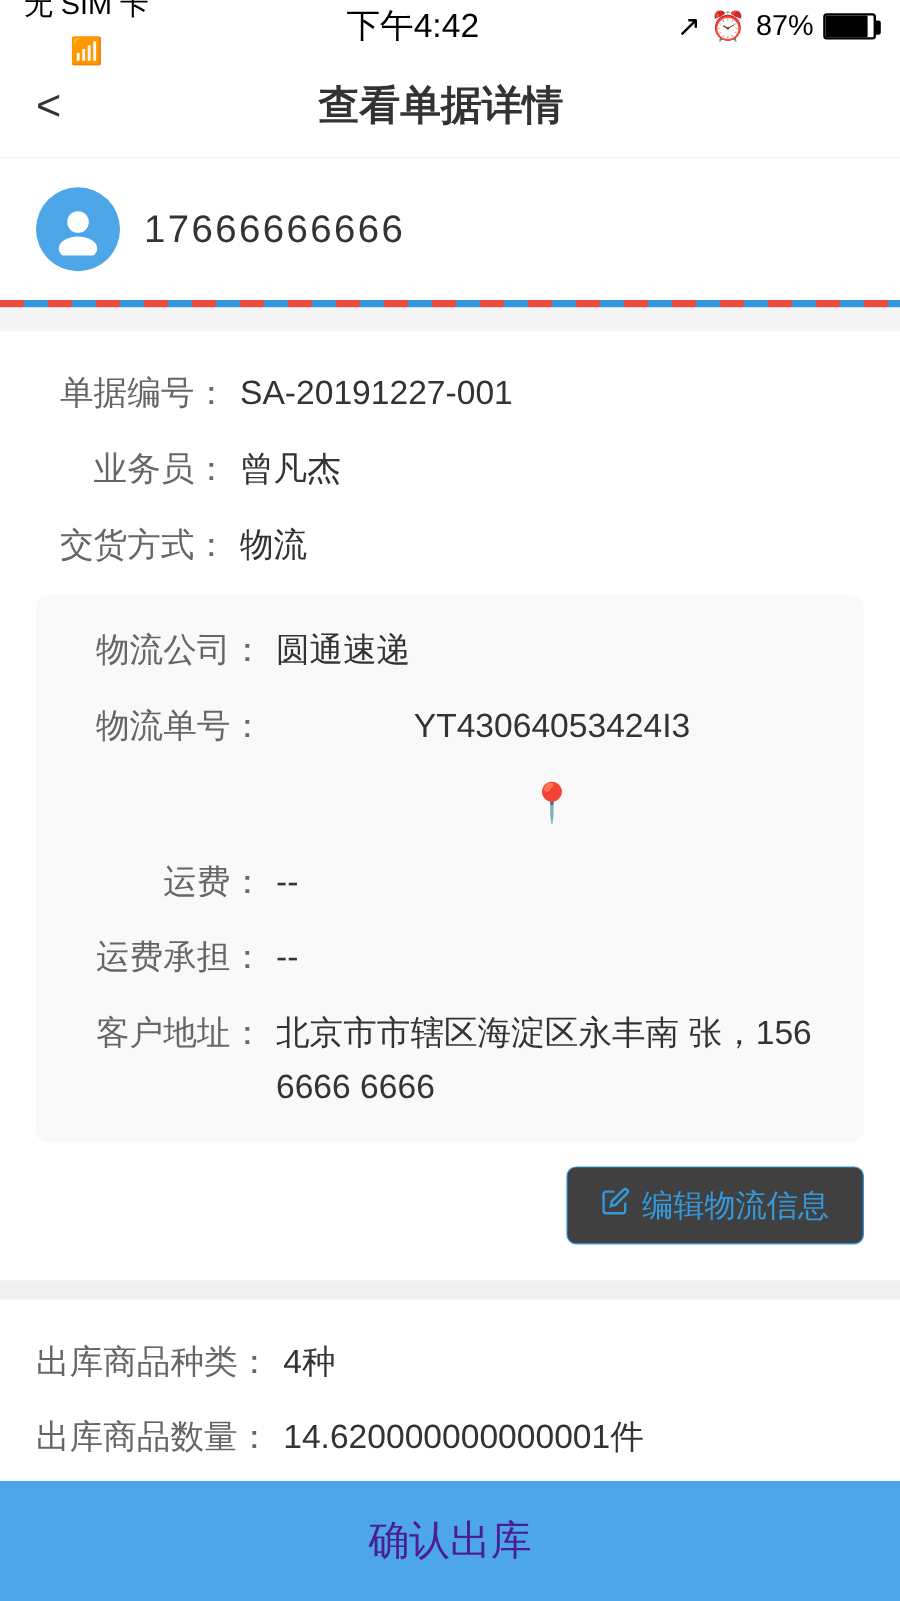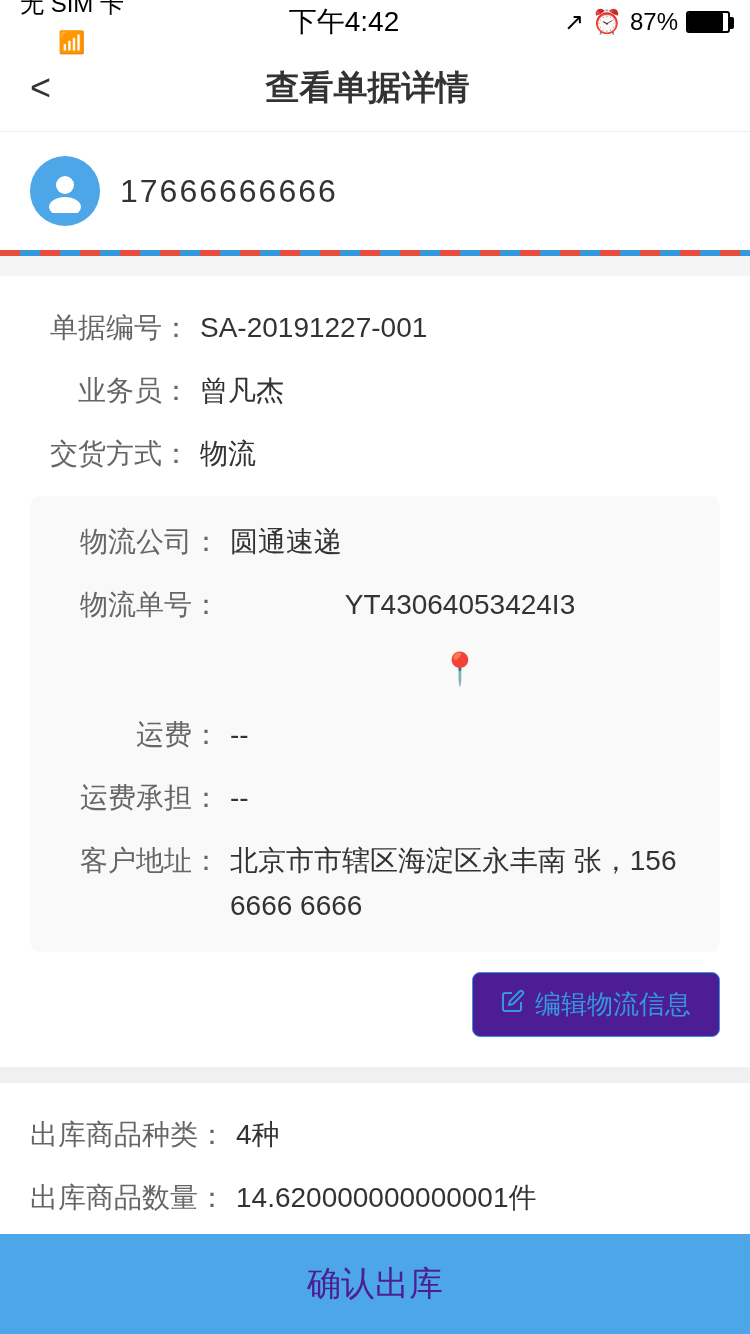--- a/index.html
+++ b/index.html
@@ -136,21 +136,21 @@
 
     
     .edit-btn-container {
       display: flex;
       justify-content: flex-end;
       margin-top: 20px;
     }
     .edit-btn {
       border: 1px solid #3498db;
       color: #3498db;
-      background: #4c1d95;
+      background: #404040;
       border-radius: 8px;
       padding: 14px 28px;
       font-size: 26px;
       display: flex;
       align-items: center;
       gap: 10px;
       cursor: pointer;
     }
 
     

